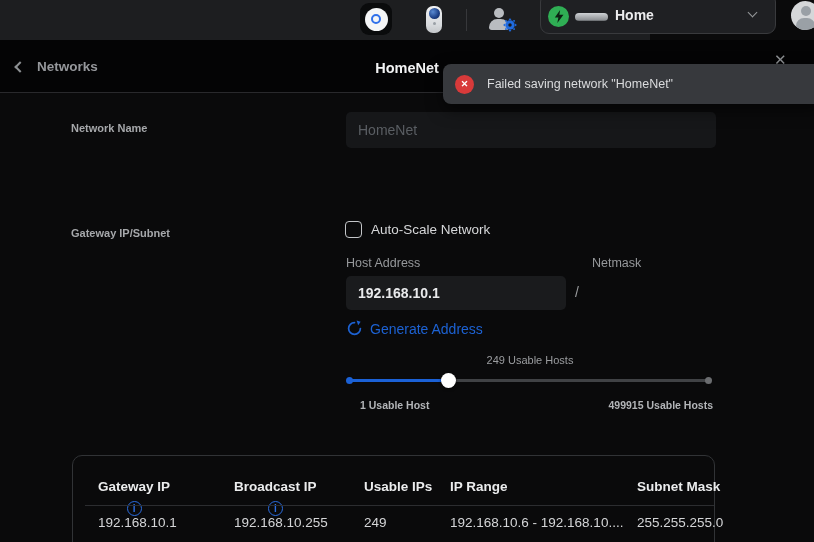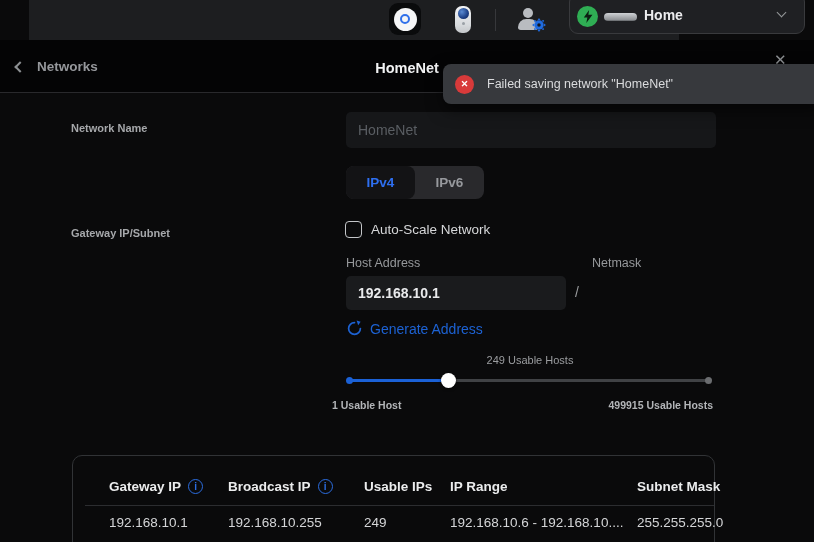--- a/index.html
+++ b/index.html
@@ -4,21 +4,21 @@
 <style>
   * { margin:0; padding:0; box-sizing:border-box; }
   html,body { background:#000; }
   body { font-family:"Liberation Sans", sans-serif; }
   #app {
     position:relative; width:814px; height:542px; overflow:hidden;
     background:#0a0a0b; color:#e6e7e9;
   }
 
   
-  #topbar { position:absolute; left:0; top:0; width:650px; height:40px; background:#1d1e20;margin-left:29px; }
+  #topbar { position:absolute; left:0; top:0; width:650px; height:40px; background:#1d1e20; }
   .app-tile { position:absolute; top:3px; width:32px; height:32px; border-radius:9px;
     display:flex; align-items:center; justify-content:center; cursor:pointer; }
   .app-tile.selected { background:#0a0b0c; }
   .unifi-circle { width:23px; height:23px; border-radius:50%; background:#f4f5f6;
     display:flex; align-items:center; justify-content:center; }
   .unifi-ring { width:10px; height:10px; border-radius:50%; border:2.4px solid #2f70ea; }
   .protect-cam { position:absolute; left:426px; top:6px; width:16px; height:27px; border-radius:7px;
     background:linear-gradient(180deg,#f1f2f4 0%,#d7dadd 70%,#c3c6c9 100%); cursor:pointer; }
   .protect-lens { position:absolute; left:2.5px; top:2px; width:11px; height:11px; border-radius:50%;
     background:radial-gradient(circle at 35% 35%, #5a8ad2 0%, #1c3f86 60%, #10234e 100%); }
@@ -98,30 +98,30 @@
     font-size:11px; color:#9b9da0; }
   #slider-track { position:absolute; left:348px; top:379px; width:362px; height:3px;
     background:#404245; border-radius:2px; cursor:pointer; }
   #slider-fill { position:absolute; left:0; top:0; height:3px; background:#1b61d6; border-radius:2px; }
   .slider-dot { position:absolute; top:-2px; width:7px; height:7px; border-radius:50%; }
   #slider-dot-left { left:-2px; background:#1b61d6; }
   #slider-dot-right { right:-2px; background:#6b6d70; }
   #slider-thumb { position:absolute; top:-6px; width:15px; height:15px; border-radius:50%;
     background:#ffffff; box-shadow:0 1px 3px rgba(0,0,0,.6); cursor:grab; }
   .slider-minmax { position:absolute; top:399px; font-size:10.5px; font-weight:700; color:#b3b5b8; }
-  #slider-min-label { left:332px; }
+  #slider-min-label { left:360px; }
   #slider-max-label { left:560px; width:153px; text-align:right; }
 
   
   #subnet-card { position:absolute; left:72px; top:455px; width:643px; height:150px;
     border:1px solid #313336; border-radius:10px; }
   .th { position:absolute; top:479px; display:flex; align-items:center; gap:7px;
     font-size:13.5px; font-weight:700; color:#ebeced; white-space:nowrap; }
   .td { position:absolute; top:515px; font-size:13.5px; font-weight:500; color:#d4d5d7; white-space:nowrap; }
-  .col-0 { left:109px; } .col-1 { left:228px; } .col-2 { left:364px; } .col-3 { left:450px; } .col-4 { left:637px; }
+  .col-0 { left:98px;flex-direction:column; } .col-1 { left:234px;flex-direction:column; } .col-2 { left:364px; } .col-3 { left:450px; } .col-4 { left:637px; }
   #table-divider { position:absolute; left:85px; top:505px; width:629px; height:1px; background:#2c2d30; }
   .info-icon { width:15px; height:15px; border-radius:50%; border:1.3px solid #2b6de0;
     display:flex; align-items:center; justify-content:center; color:#2b6de0;
     font-size:10px; font-weight:700; cursor:pointer; }
   .info-icon::after { content:"i"; }
 </style>
 </head>
 <body>
 
 <div id="app">
@@ -174,24 +174,20 @@
   </div>
 
   <div id="toast">
     <span class="error-icon"></span>
     <span id="toast-message">Failed saving network "HomeNet"</span>
   </div>
 
   <div class="field-label" style="left:71px; top:122px;">Network Name</div>
   <input class="text-input" style="left: 346px; top: 112px; width: 370px; height: 36px;" placeholder="HomeNet">
 
-  <div id="segmented">
-    <div class="segment selected">IPv4</div>
-    <div class="segment">IPv6</div>
-  </div>
 
   <div class="field-label" style="left:71px; top:227px;">Gateway IP/Subnet</div>
 
   <div id="auto-scale-checkbox"></div>
   <div id="auto-scale-label">Auto-Scale Network</div>
 
   <div class="mini-label" style="left:346px; top:256px;">Host Address</div>
   <div class="mini-label" style="left:592px; top:256px;">Netmask</div>
 
   <input class="text-input" style="left: 346px; top: 276px; width: 220px; height: 34px; background: rgb(26, 27, 29); font-weight: 600;" value="192.168.10.1">

